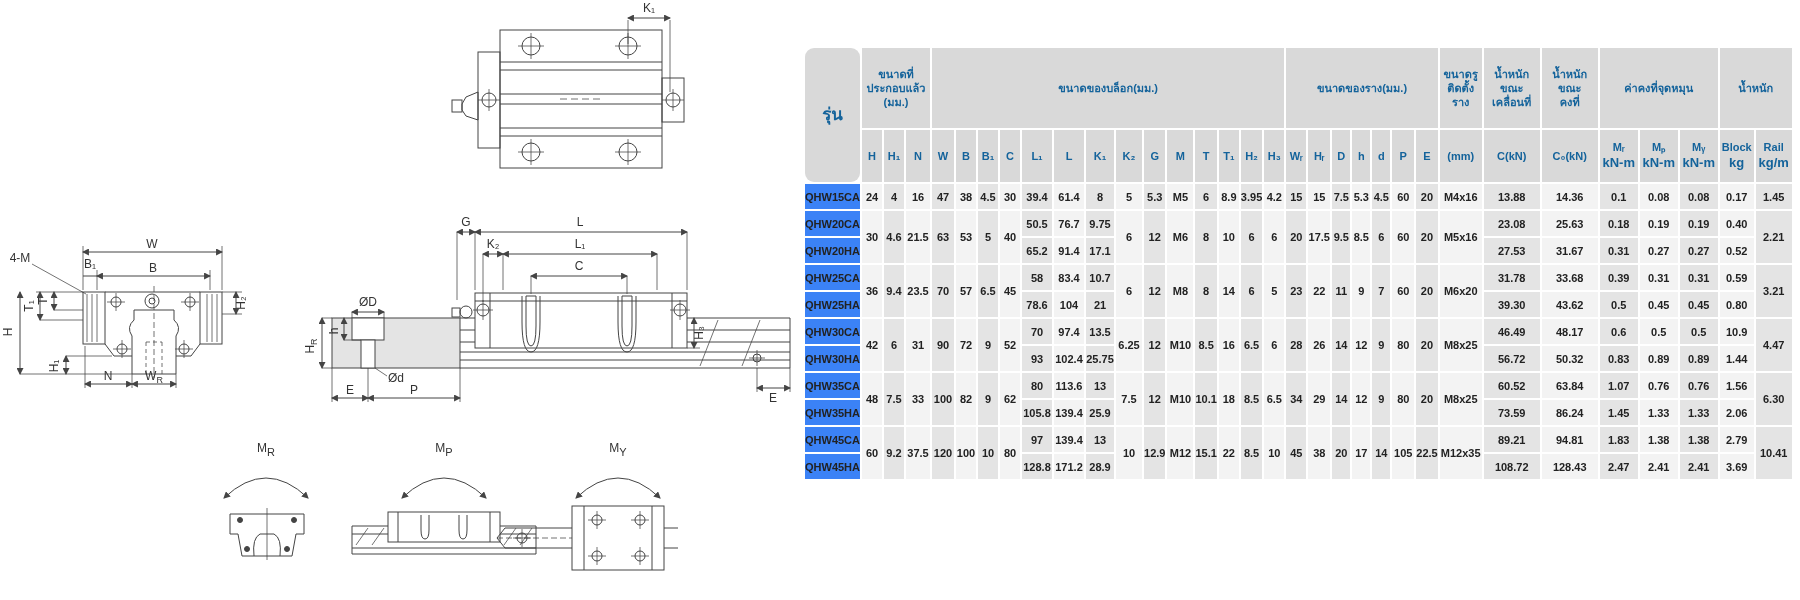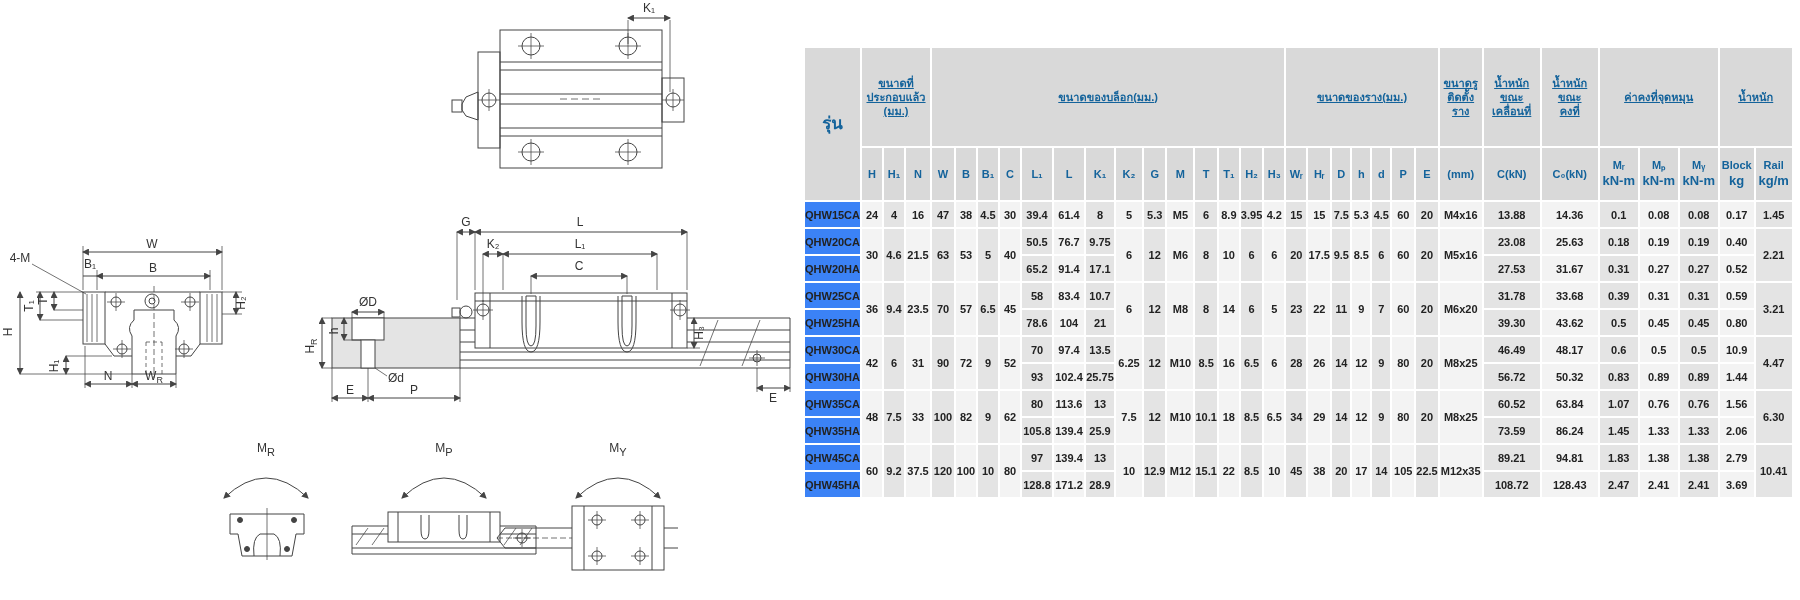--- a/index.html
+++ b/index.html
@@ -5,22 +5,22 @@
   html,body{margin:0;padding:0;}
   body{width:1800px;height:600px;background:#ffffff;position:relative;overflow:hidden;
        font-family:"Liberation Sans", sans-serif;}
   svg.diagrams{position:absolute;left:0;top:0;}
   svg text{fill:#333;font-size:12px;font-family:"Liberation Sans", sans-serif;}
   table.spec{position:absolute;left:803px;top:46px;border-collapse:separate;border-spacing:2px;
              table-layout:fixed;}
   .spec th,.spec td{text-align:center;vertical-align:middle;padding:0;overflow:hidden;}
   th.hdr{background:#d9d9d9;color:#14639b;font-weight:700;font-size:11px;
          white-space:pre-line;line-height:1.3;}
-  th.model-hdr{font-size:17px;}
-  th.ghdr{height:98px;text-decoration:underline;}
+  th.model-hdr{font-size:17px;border-radius:9px;}
+  th.ghdr{height:80px;}
   th.chdr{height:52px;}
   th .unit{font-size:13px;font-weight:700;}
   .spec td{font-size:11px;font-weight:700;color:#222;height:25px;}
   td.model{background:#3b82f6;}
   td.cl{background:#f3f3f3;}
   td.cd{background:#e4e4e4;}
 </style>
 </head>
 <body>
 

